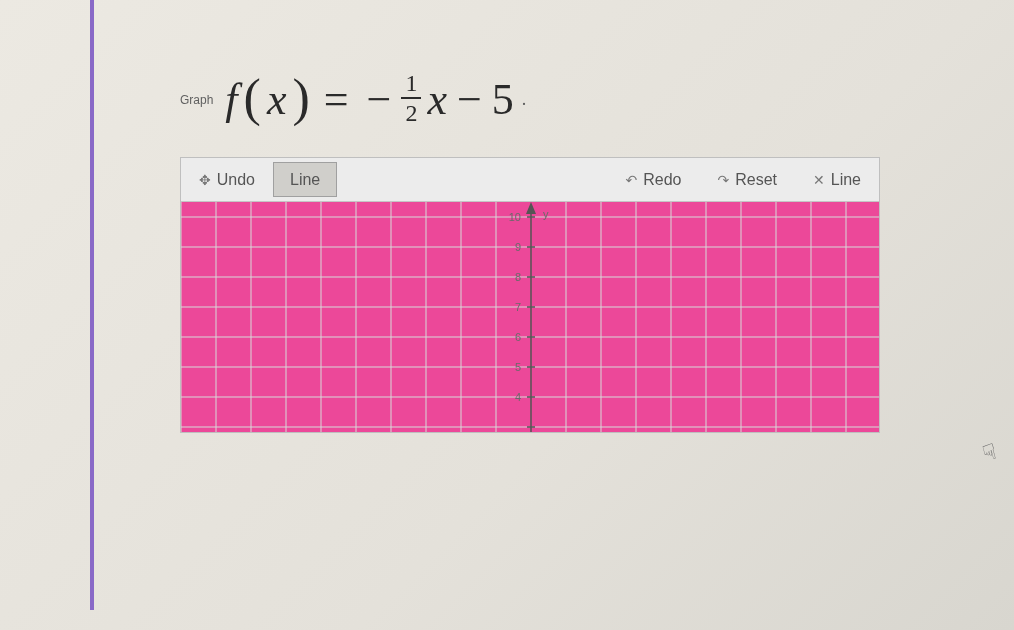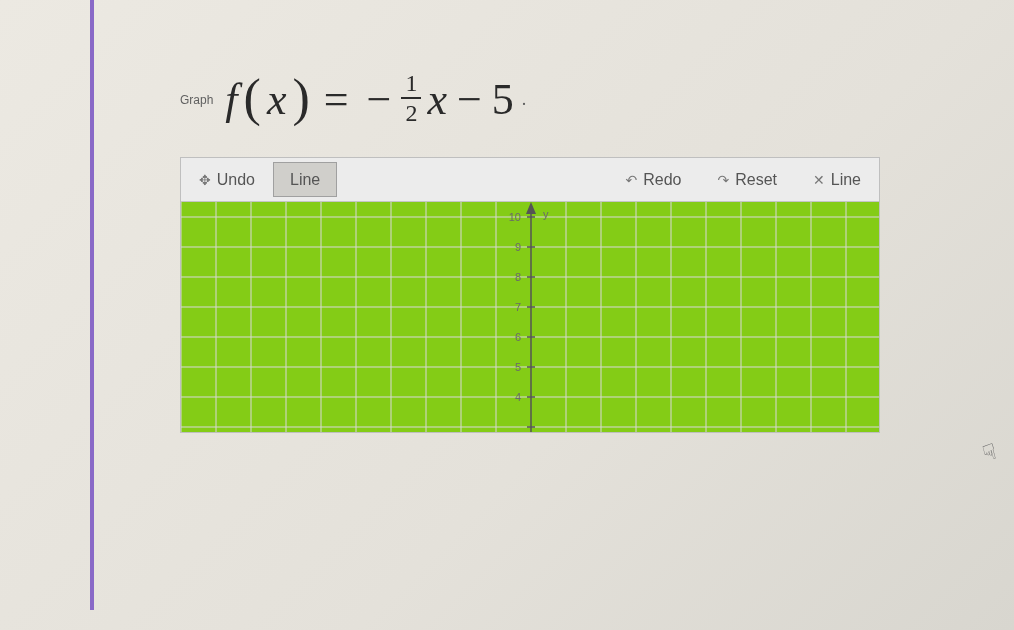--- a/index.html
+++ b/index.html
@@ -94,21 +94,21 @@
       margin: 4px 0;
       padding: 1px 16px;
     }
     .toolbar .spacer { flex: 1; }
     .tool-btn .icn { font-size: 14px; color: #777; }
     .grid-area {
       position: relative;
       width: 100%;
       height: 230px;
       overflow: hidden;
-      background: #84cc16;
+      background: #ec4899;
     }
     .grid-area svg {
       position: absolute;
       top: 0; left: 0;
     }
     .hand-cursor {
       position: absolute;
       right: 18px;
       top: 440px;
       font-size: 22px;

